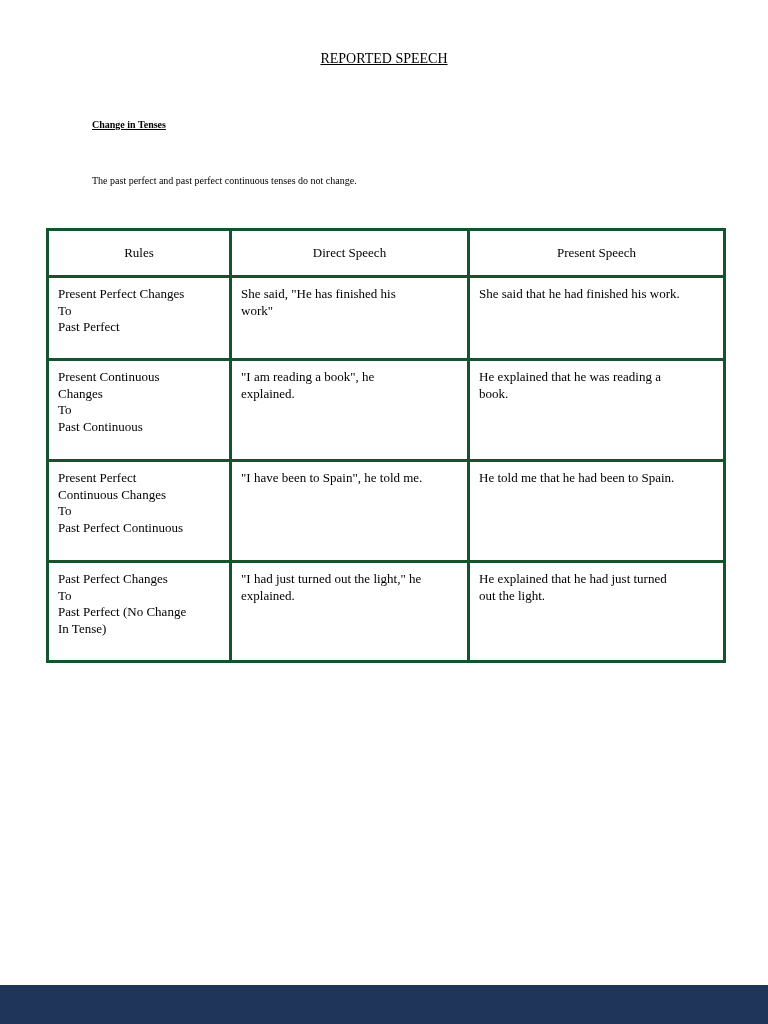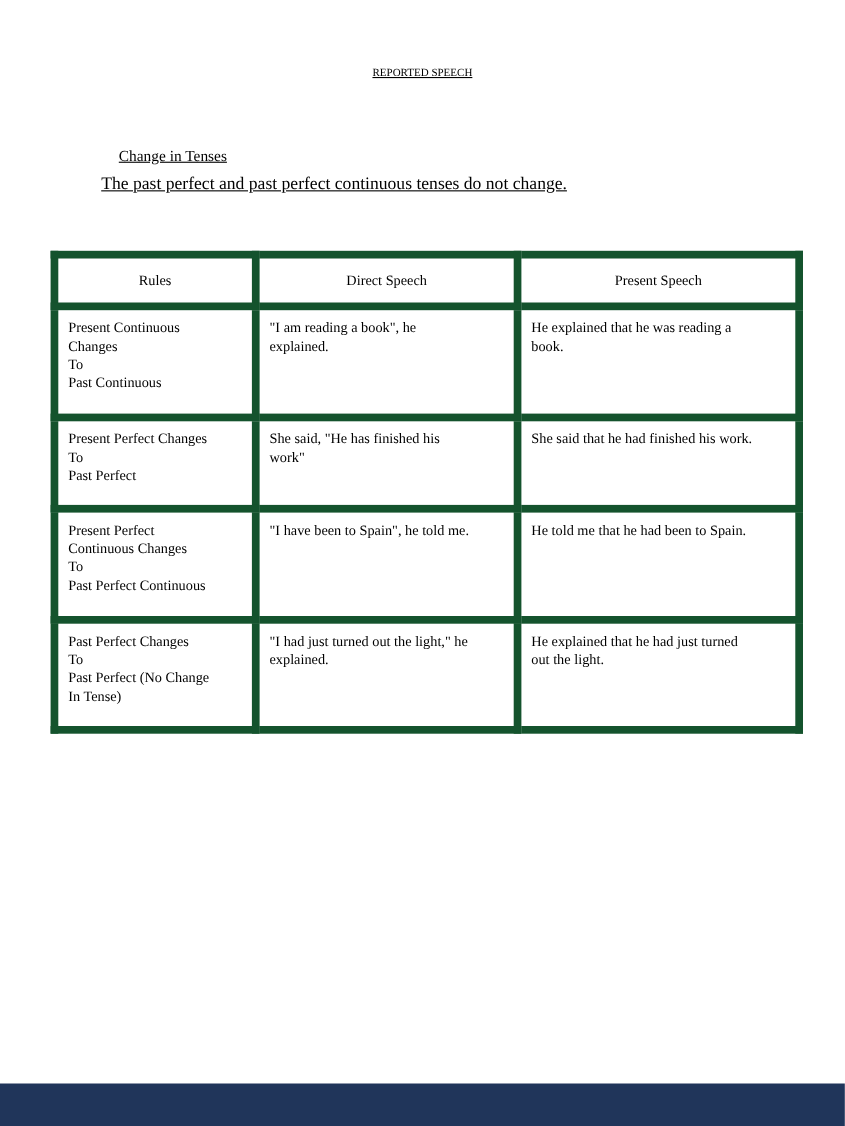--- a/index.html
+++ b/index.html
@@ -12,56 +12,55 @@
     font-family: "Liberation Serif", serif;
     color: #000000;
     overflow: hidden;
   }
   .doc-title {
     position: absolute;
     top: 51px;
     left: 0;
     right: 0;
     text-align: center;
-    font-size: 10px;
+    font-size: 14px;
     font-weight: normal;
     text-decoration: underline;
-    margin: 10px;
+    margin: 0;
   }
   .section-heading {
     position: absolute;
     top: 119px;
     left: 92px;
-    font-size: 14px;
-    font-weight: normal;
+    font-size: 10px;
+    font-weight: bold;
     text-decoration: underline;
-    margin: 16px;
+    margin: 0;
   }
   .intro-text {
     position: absolute;
-    top: 159px;
+    top: 175px;
     left: 92px;
-    font-size: 16px;
+    font-size: 10px;
     margin: 0;
-    text-decoration: underline;
   }
   table.tense-table {
     position: absolute;
     top: 228px;
     left: 46px;
     width: 677px;
     border-collapse: collapse;
     font-size: 13px;
     table-layout: fixed;
   }
   .tense-table col.c-rules    { width: 183px; }
   .tense-table col.c-direct   { width: 238px; }
   .tense-table col.c-indirect { width: 256px; }
   .tense-table th, .tense-table td {
-    border: 7px solid #14532d;
+    border: 3px solid #14532d;
     vertical-align: top;
     padding: 8px 9px;
     font-weight: normal;
     line-height: 1.28;
     white-space: pre-line;
     overflow: hidden;
   }
   .tense-table thead th {
     text-align: center;
     height: 47px;
@@ -94,37 +93,37 @@
       <col class="c-indirect">
     </colgroup>
     <thead>
       <tr>
         <th>Rules</th>
         <th>Direct Speech</th>
         <th>Present Speech</th>
       </tr>
     </thead>
     <tbody>
+      <tr style="height:83px;">
+        <td>Present Perfect Changes
+To
+Past Perfect</td>
+        <td>She said, "He has finished his
+work"</td>
+        <td>She said that he had finished his work.</td>
+      </tr>
       <tr style="height:101px;">
         <td>Present Continuous
 Changes
 To
 Past Continuous</td>
         <td>"I am reading a book", he
 explained.</td>
         <td>He explained that he was reading a
 book.</td>
-      </tr>
-      <tr style="height:83px;">
-        <td>Present Perfect Changes
-To
-Past Perfect</td>
-        <td>She said, "He has finished his
-work"</td>
-        <td>She said that he had finished his work.</td>
       </tr>
       <tr style="height:101px;">
         <td>Present Perfect
 Continuous Changes
 To
 Past Perfect Continuous</td>
         <td>"I have been to Spain", he told me.</td>
         <td>He told me that he had been to Spain.</td>
       </tr>
       <tr style="height:100px;padding-left:32px;">

